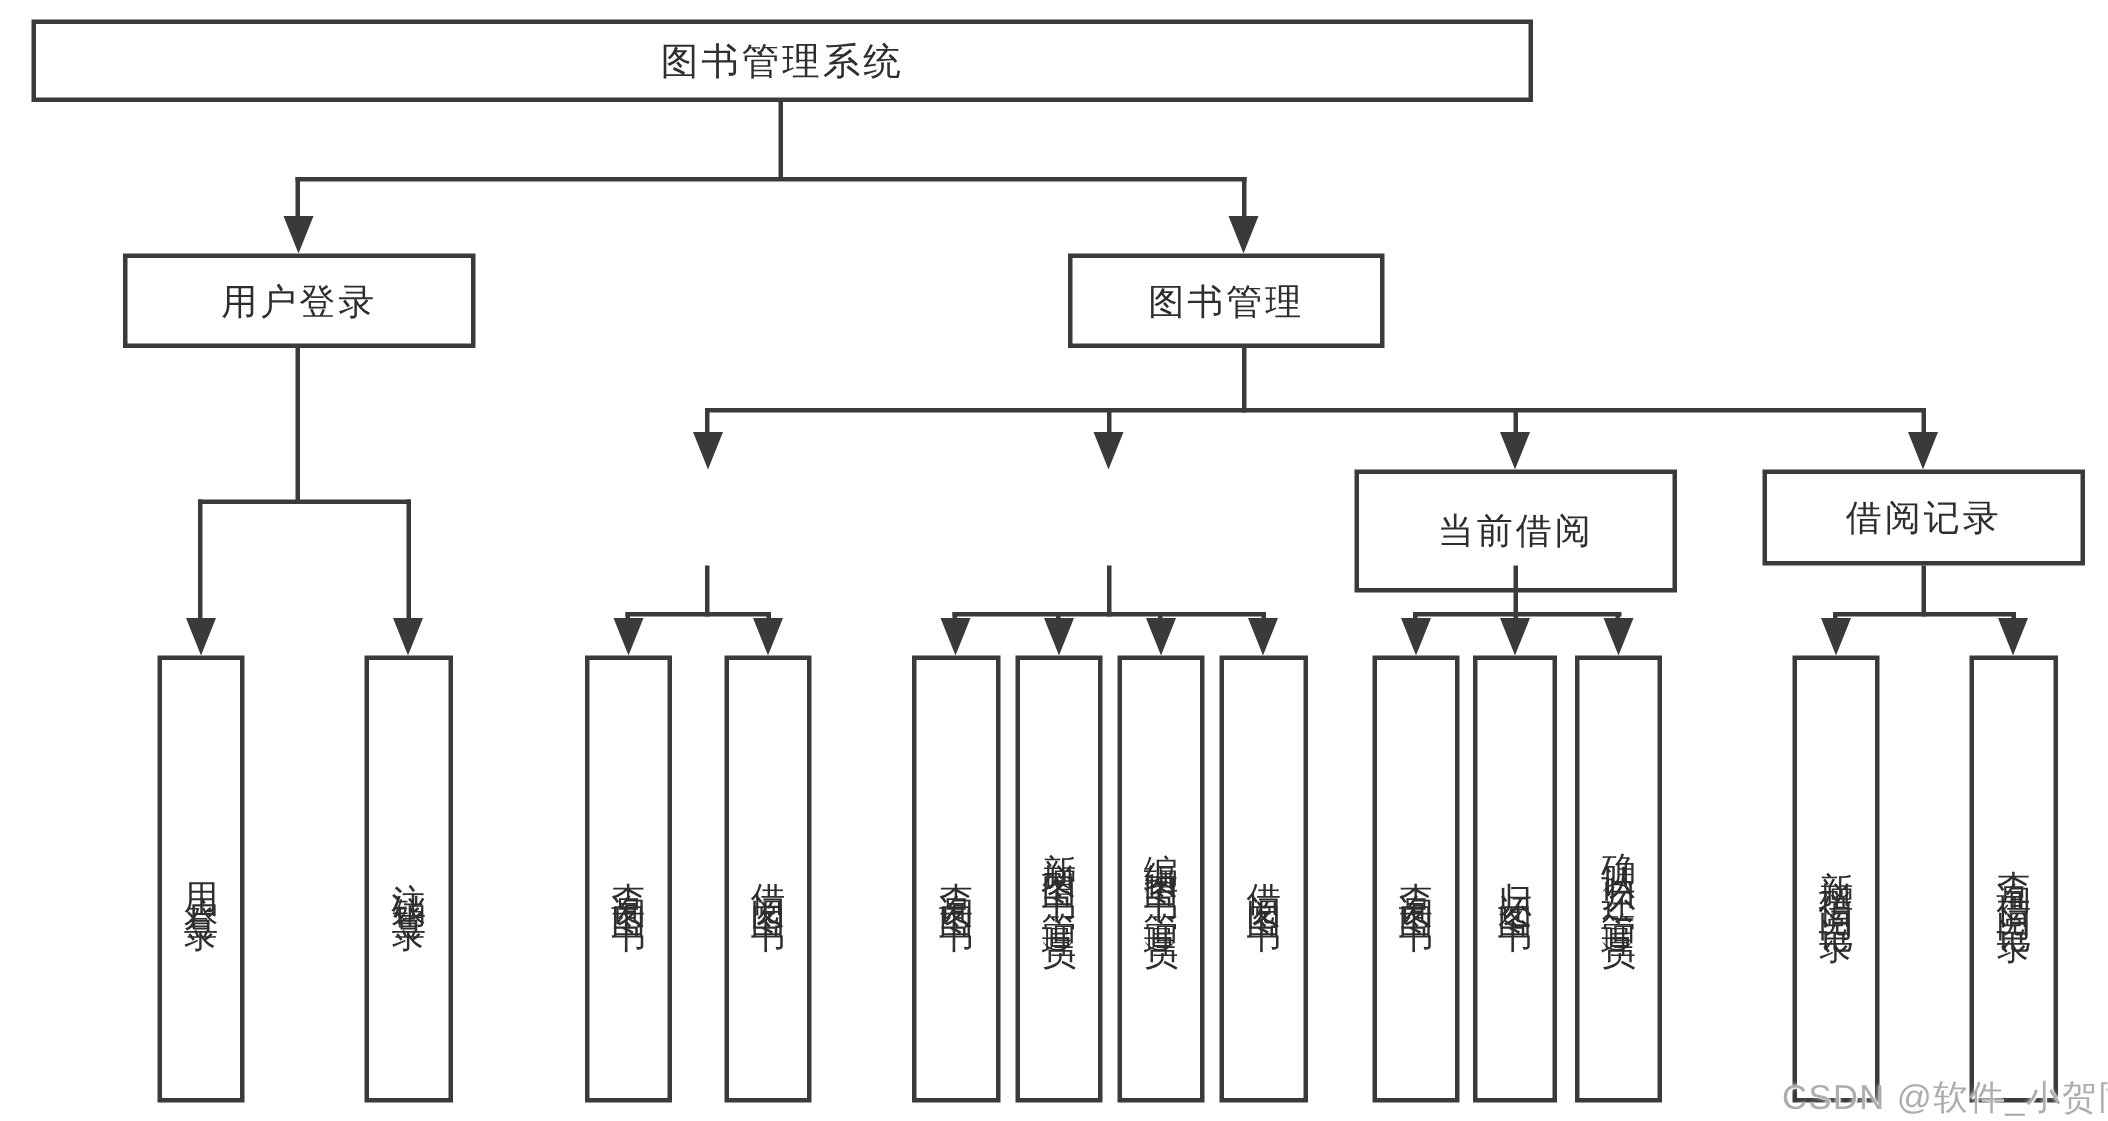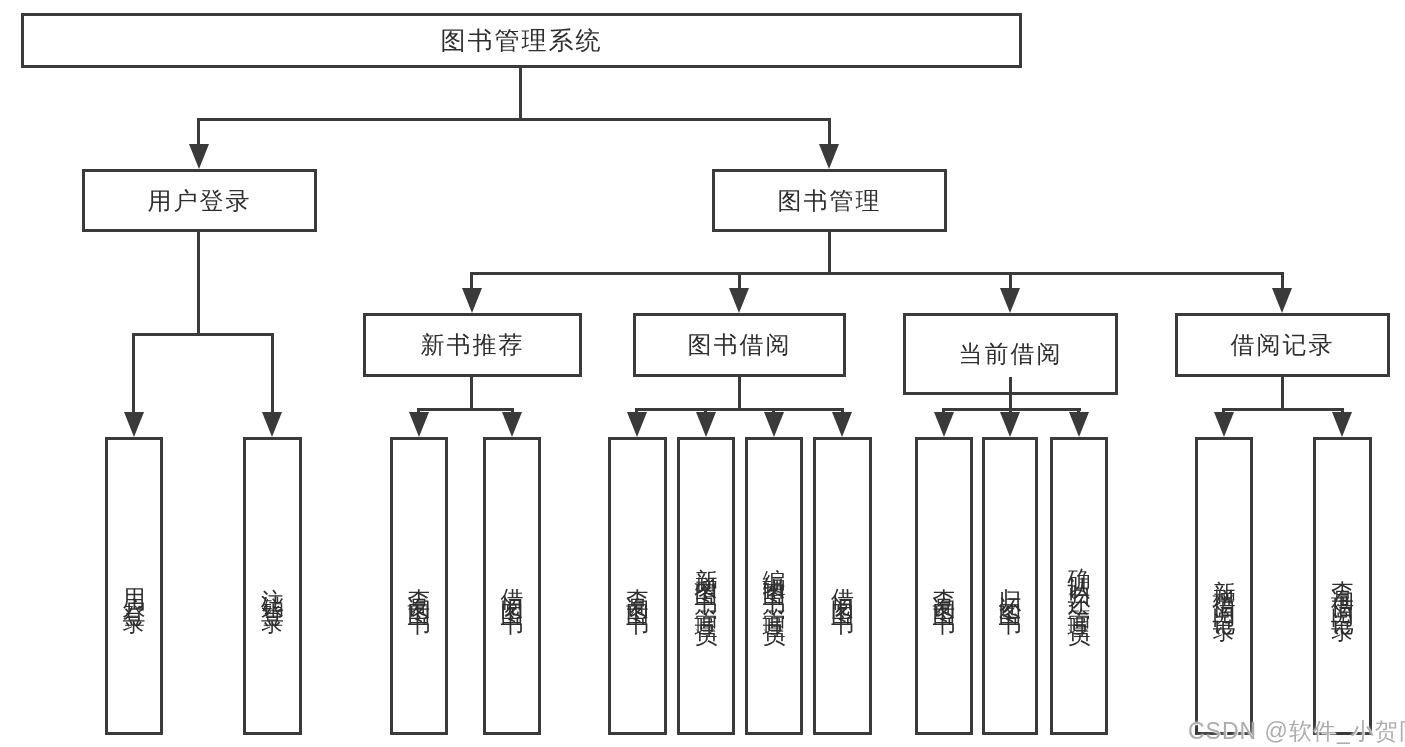--- a/index.html
+++ b/index.html
@@ -55,42 +55,40 @@
   <div class="box title" style="left:21px;top:13px;width:1001px;height:55px;">图书管理系统</div>
 
   <div class="vl" style="left:519px;top:68px;height:52px;"></div>
   <div class="hl" style="left:197px;top:118px;width:634px;"></div>
   <div class="vl" style="left:197px;top:118px;height:30px;"></div>
   <div class="vl" style="left:828px;top:118px;height:30px;"></div>
   <div class="arr" style="left:189px;top:144px;"></div>
   <div class="arr" style="left:819px;top:144px;"></div>
 
   <div class="box" style="left:82px;top:169px;width:235px;height:63px;">用户登录</div>
-  <div class="box" style="left:712px;top:169px;width:235px;height:63px;">图书管理</div>
+  <div class="box" style="left:712px;top:169px;width:211px;height:63px;">图书管理</div>
 
   <div class="vl" style="left:197px;top:232px;height:104px;"></div>
   <div class="hl" style="left:132px;top:333px;width:142px;"></div>
   <div class="vl" style="left:132px;top:333px;height:81px;"></div>
   <div class="vl" style="left:271px;top:333px;height:81px;"></div>
   <div class="arr" style="left:124px;top:412px;"></div>
   <div class="arr" style="left:262px;top:412px;"></div>
 
   <div class="vl" style="left:828px;top:232px;height:43px;"></div>
   <div class="hl" style="left:470px;top:272px;width:813px;"></div>
   <div class="vl" style="left:470px;top:272px;height:20px;"></div>
   <div class="vl" style="left:738px;top:272px;height:20px;"></div>
   <div class="vl" style="left:1009px;top:272px;height:20px;"></div>
   <div class="vl" style="left:1281px;top:272px;height:20px;"></div>
   <div class="arr" style="left:462px;top:288px;"></div>
   <div class="arr" style="left:729px;top:288px;"></div>
   <div class="arr" style="left:1000px;top:288px;"></div>
   <div class="arr" style="left:1272px;top:288px;"></div>
 
-  <div class="box" style="left:363px;top:313px;width:219px;height:64px;">新书推荐</div>
-  <div class="box" style="left:633px;top:313px;width:213px;height:64px;">图书借阅</div>
   <div class="box" style="left:903px;top:313px;width:215px;height:82px;">当前借阅</div>
   <div class="box" style="left:1175px;top:313px;width:215px;height:64px;">借阅记录</div>
 
   <div class="vl" style="left:470px;top:377px;height:34px;"></div>
   <div class="hl" style="left:417px;top:408px;width:97px;"></div>
   <div class="vl" style="left:417px;top:408px;height:8px;"></div>
   <div class="vl" style="left:511px;top:408px;height:8px;"></div>
   <div class="arr" style="left:409px;top:412px;"></div>
   <div class="arr" style="left:502px;top:412px;"></div>
 

